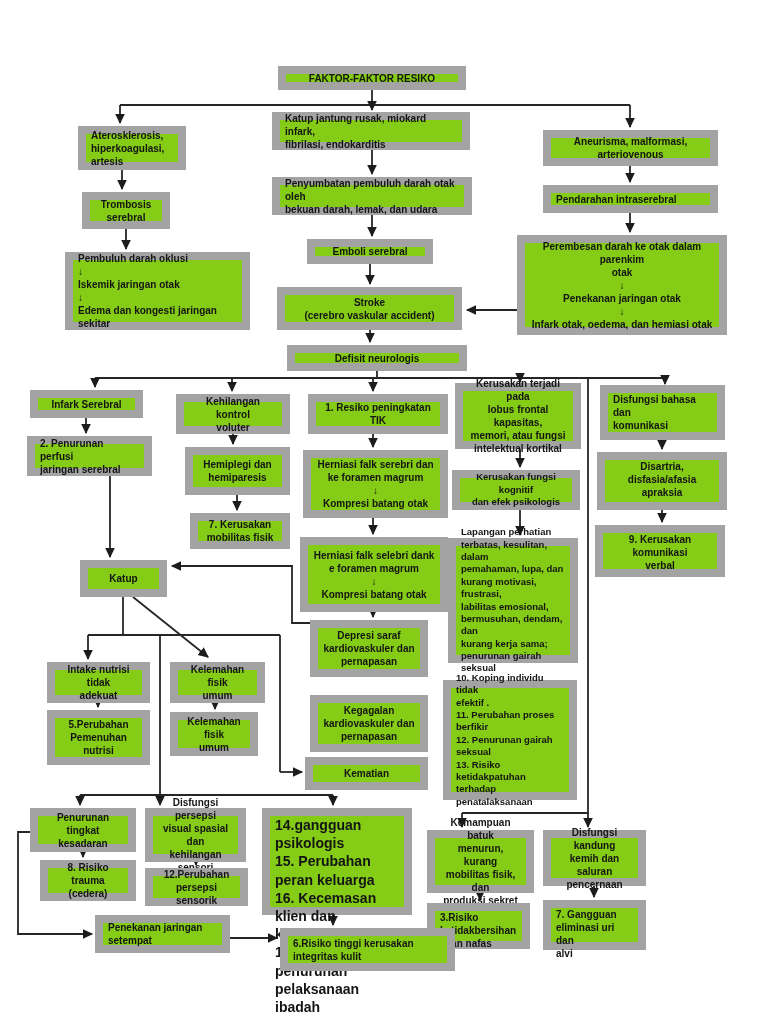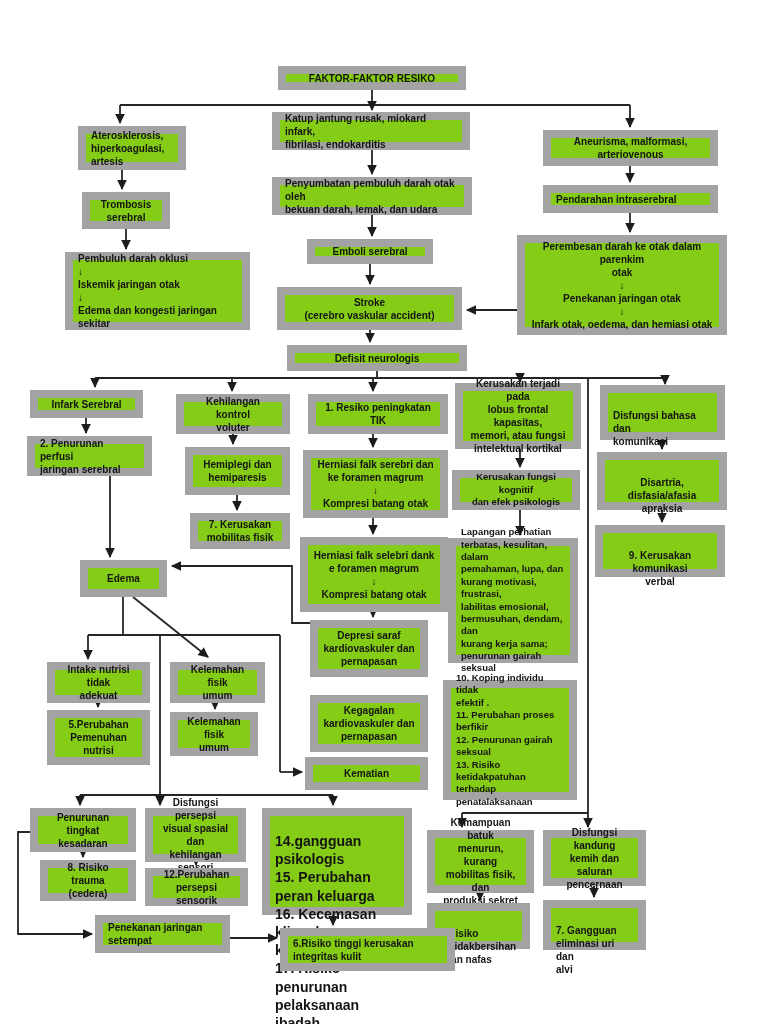--- a/index.html
+++ b/index.html
@@ -6,21 +6,21 @@
   #page{position:relative;width:768px;height:1024px;background:#ffffff;overflow:hidden;
         font-family:"Liberation Sans",sans-serif;}
   #connectors{position:absolute;left:0;top:0;width:768px;height:1024px;}
   #connectors path, #connectors polyline{stroke:#262626;stroke-width:1.8;fill:none;}
   #connectors .ah{fill:#1c1c1c;stroke:none;}
   .node{position:absolute;background:#84cc16;border:8px solid #a3a3a3;box-sizing:border-box;
         display:flex;align-items:center;justify-content:center;text-align:center;
         padding:2px 5px;font-weight:700;font-size:10px;line-height:1.3;color:#141414;}
   .node span{white-space:pre-line;display:block;width:100%;}
   .node.left{justify-content:flex-start;text-align:left;}
-  .node.top{align-items:flex-start;padding-top:16px;}
+  .node.top{align-items:flex-start;padding-top:0;}
 </style>
 </head>
 <body>
 
 <div id="page">
   <svg id="connectors" viewBox="0 0 768 1024" xmlns="http://www.w3.org/2000/svg">
     <defs>
       <marker id="ah" viewBox="0 0 8 8" refX="6.8" refY="4" markerWidth="6.2" markerHeight="6.2" orient="auto-start-reverse">
         <path class="ah" d="M0,0.4 L7.6,4 L0,7.6 Z"></path>
       </marker>
@@ -206,21 +206,21 @@
 labilitas emosional,
 bermusuhan, dendam, dan
 kurang kerja sama;
 penurunan gairah seksual</span>
       </div>
       <div class="node top" style="left: 595px; top: 525px; width: 130px; height: 52px;">
         <span>9. Kerusakan komunikasi
 verbal</span>
       </div>
       <div class="node" style="left: 80px; top: 560px; width: 87px; height: 37px;">
-        <span>Edema</span>
+        <span>Katup</span>
       </div>
       <div class="node" style="left: 310px; top: 620px; width: 118px; height: 57px;">
         <span>Depresi saraf
 kardiovaskuler dan
 pernapasan</span>
       </div>
       <div class="node" style="left: 47px; top: 662px; width: 103px; height: 41px;">
         <span>Intake nutrisi tidak
 adekuat</span>
       </div>

